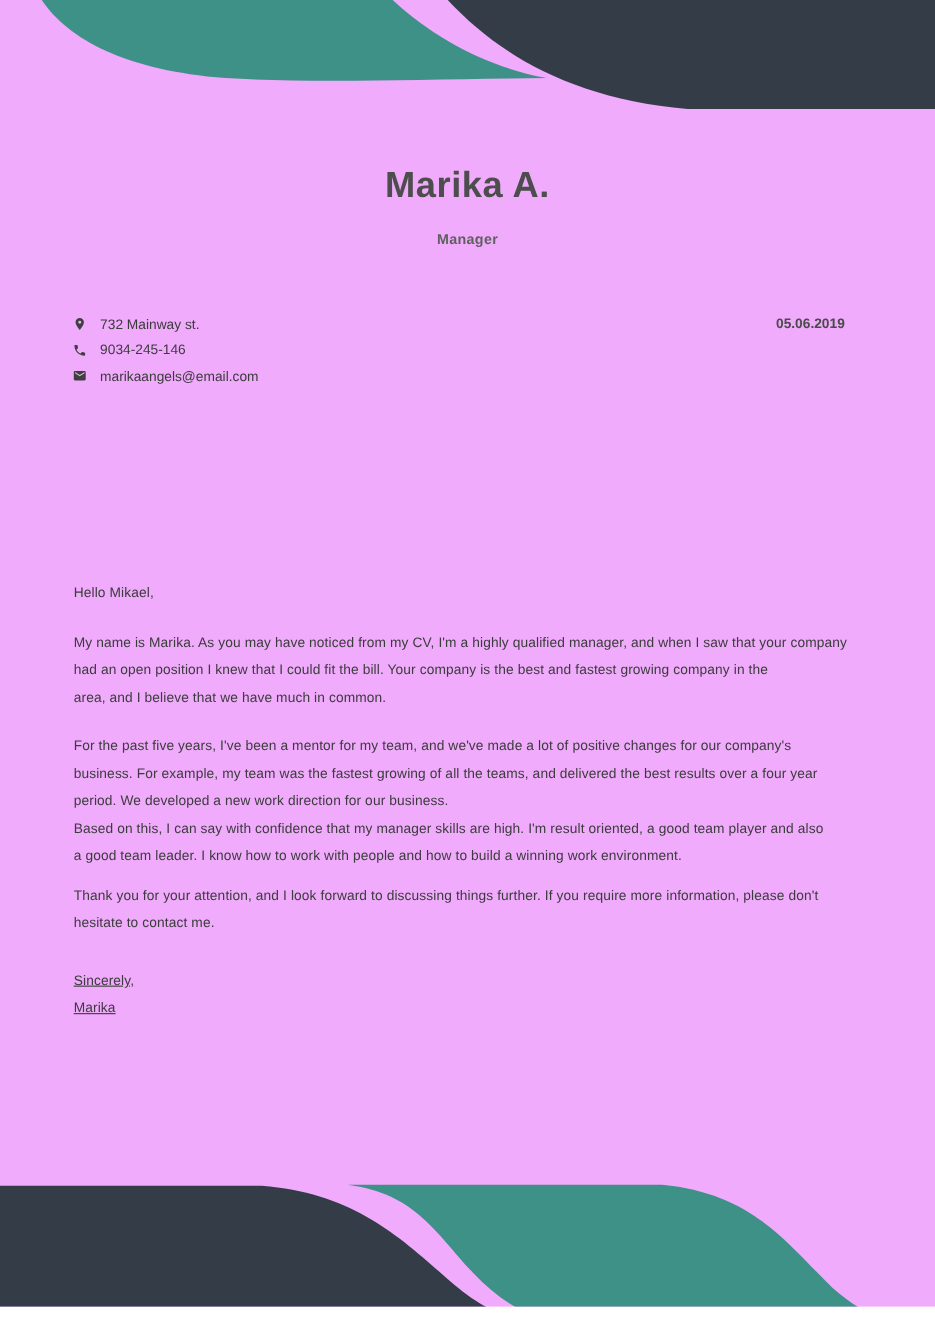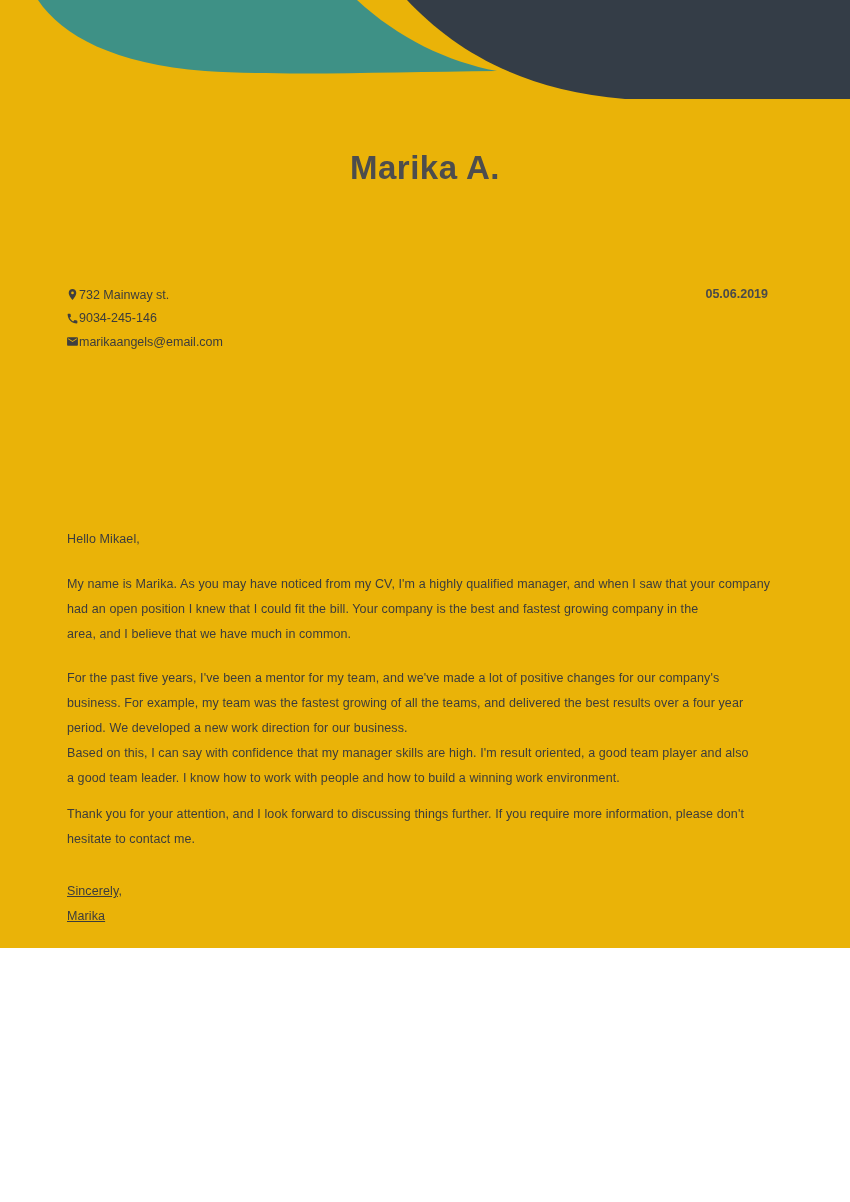--- a/index.html
+++ b/index.html
@@ -7,22 +7,22 @@
     --navy:#343D47;
     --text:#3C3C3C;
     --muted:#5F5F5F;
     --heading:#4D4D4D;
   }
   *{margin:0;padding:0;box-sizing:border-box;}
   html,body{background:#fff;}
   body{font-family:"Liberation Sans","DejaVu Sans",sans-serif;}
   .page{
     position:relative;
-    width:850px;height:948px;
-    background:#eab308;
+    width:850px;height:1188px;
+    background:#f0abfc;
     overflow:hidden;
   }
   
   .wave{position:absolute;left:0;width:850px;display:block;}
   .wave.top{top:0;height:120px;}
   .wave.bottom{top:1076px;height:126px;}
   .fill-teal{fill:var(--teal);}
   .fill-navy{fill:var(--navy);}
 
   
@@ -38,21 +38,21 @@
     font-size:13px;font-weight:700;color:var(--muted);
     letter-spacing:0.3px;
   }
 
   
   .contact{
     position:absolute;top:283px;left:65px;
     display:flex;flex-direction:column;gap:0;
   }
   .contact-row{
-    display:flex;align-items:center;
+    display:flex;align-items:center;gap:12px;
     height:23.5px;
     font-size:12.5px;color:var(--text);
   }
   .contact-row .ico{width:14px;height:14px;flex:0 0 14px;color:#3F3F3F;display:flex;align-items:center;justify-content:center;}
   .contact-row .ico svg{width:13px;height:13px;display:block;}
   .letter-date{
     position:absolute;top:287px;right:82px;
     font-size:12.5px;font-weight:700;color:#4A4A4A;
   }
 
@@ -79,20 +79,21 @@
 <body>
 
 <div class="page">
 
   <svg class="wave top" viewBox="0 0 850 120" preserveAspectRatio="none" aria-hidden="true">
     <path class="fill-teal" d="M357,0 L38,0 C62,36 115,64 205,71 C285,76 390,72 497,71 C448,62 398,38 357,0 Z"></path>
     <path class="fill-navy" d="M407,0 L850,0 L850,99 L625,99 C518,90 452,48 407,0 Z"></path>
   </svg>
 
   <div class="name">Marika A.</div>
+  <div class="role">Manager</div>
 
   <div class="contact">
     <div class="contact-row">
       <span class="ico">
         <svg viewBox="0 0 24 24" fill="currentColor">
             <path d="M12,2C8.13,2 5,5.13 5,9c0,5.25 7,13 7,13s7,-7.75 7,-13C19,5.13 15.87,2 12,2zM12,11.5A2.5,2.5 0 0,1 9.5,9A2.5,2.5 0 0,1 12,6.5A2.5,2.5 0 0,1 14.5,9A2.5,2.5 0 0,1 12,11.5z"></path>
           </svg>
       </span>
       <span>732 Mainway st.</span>
     </div>

